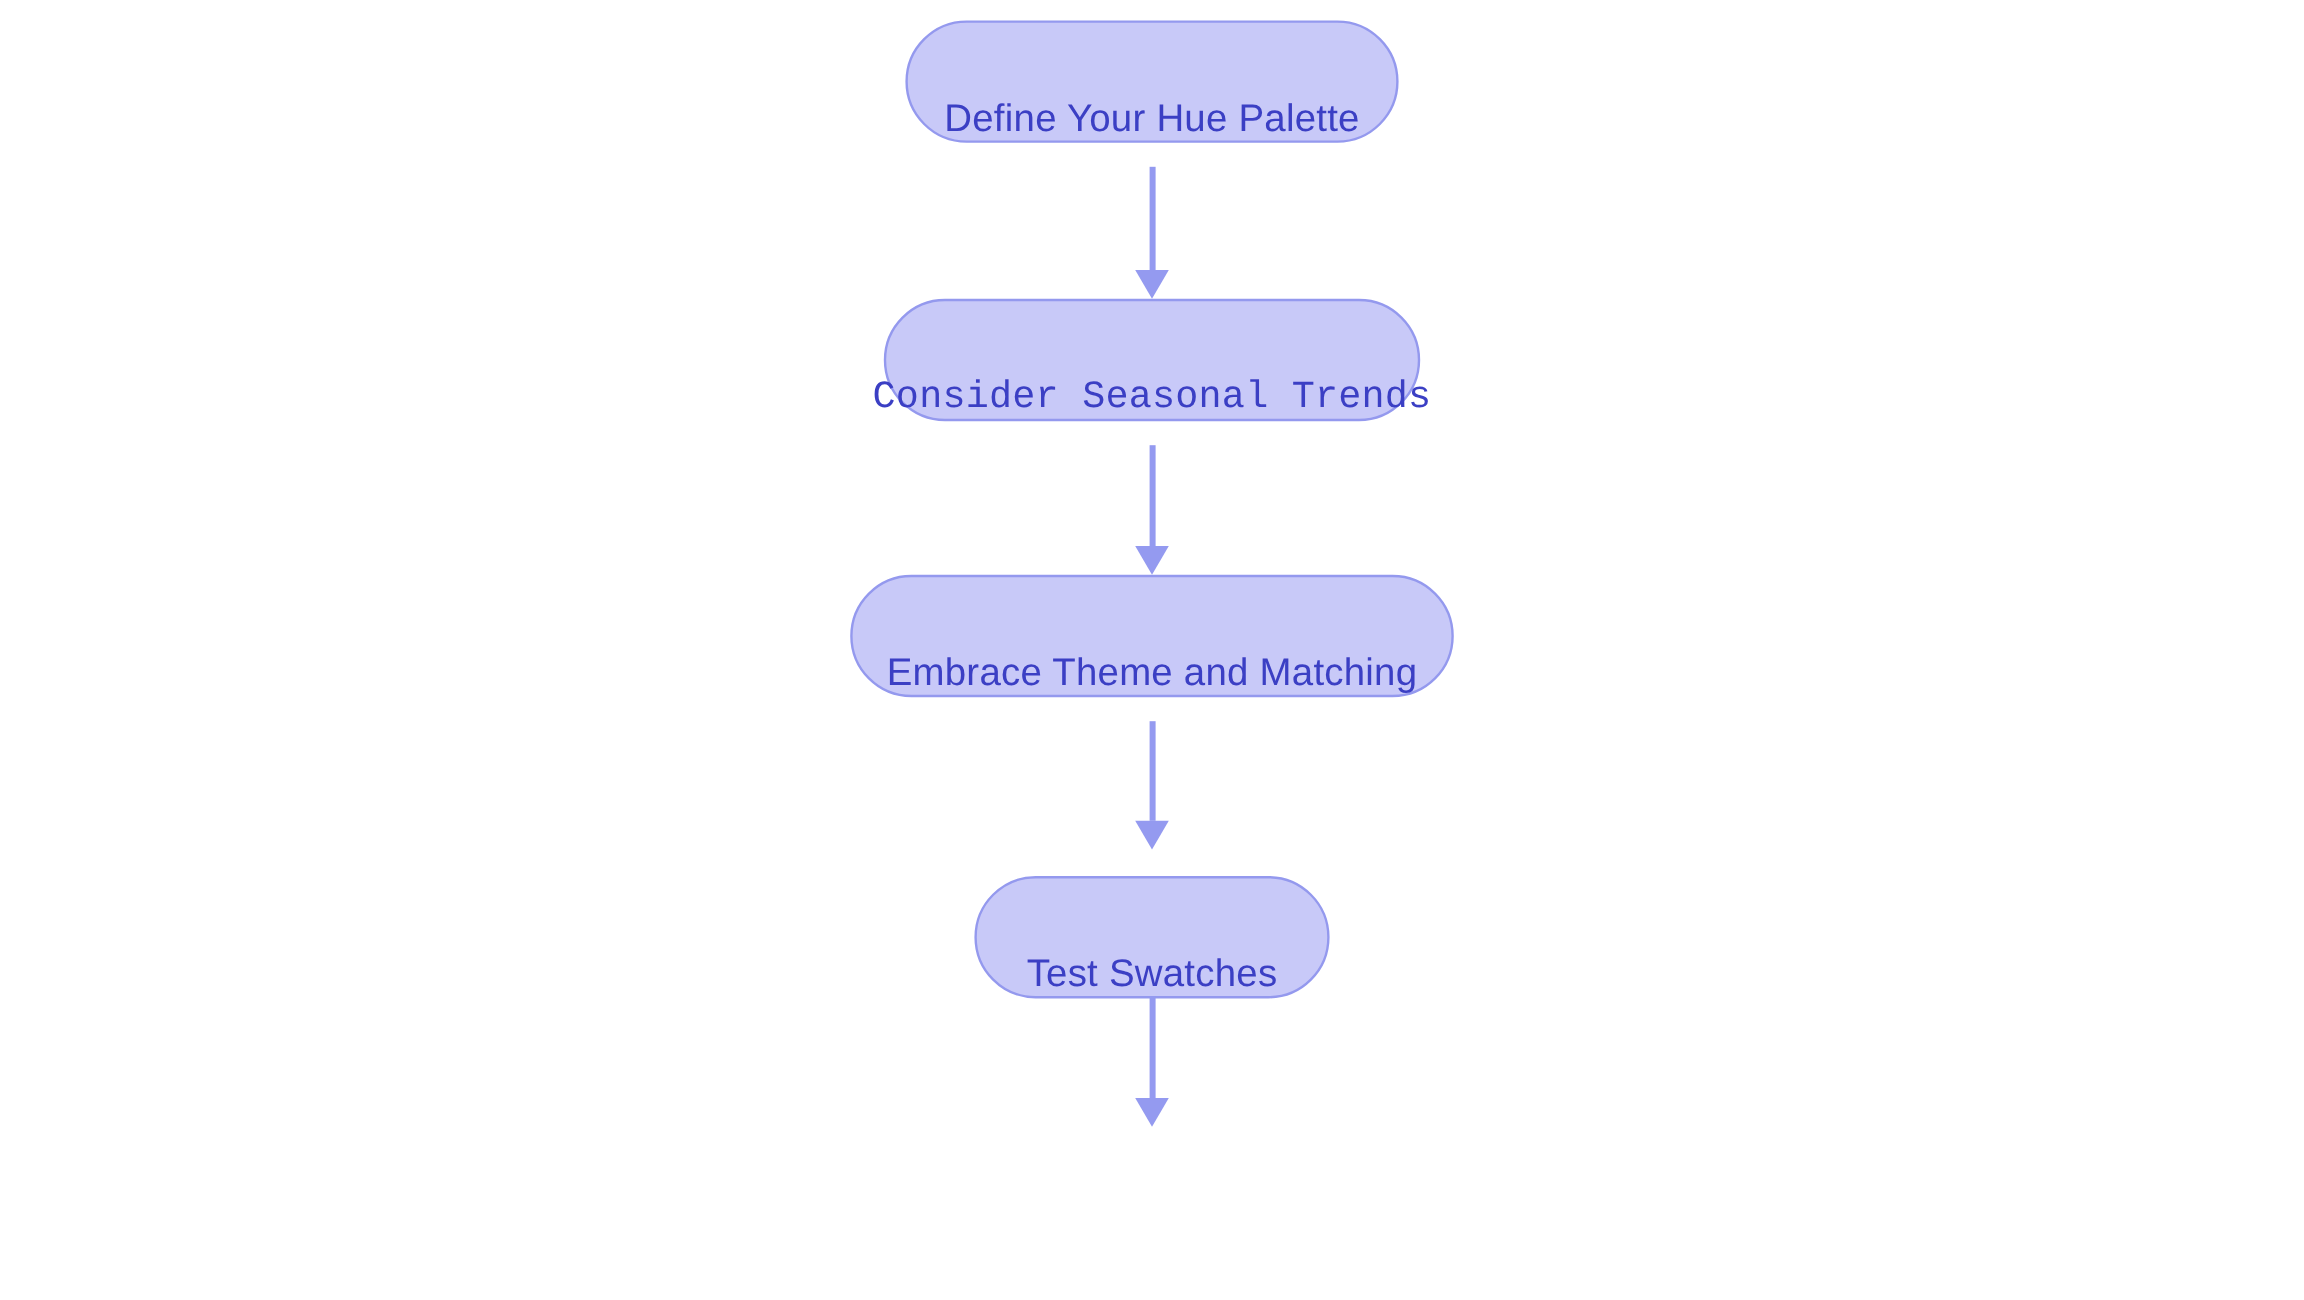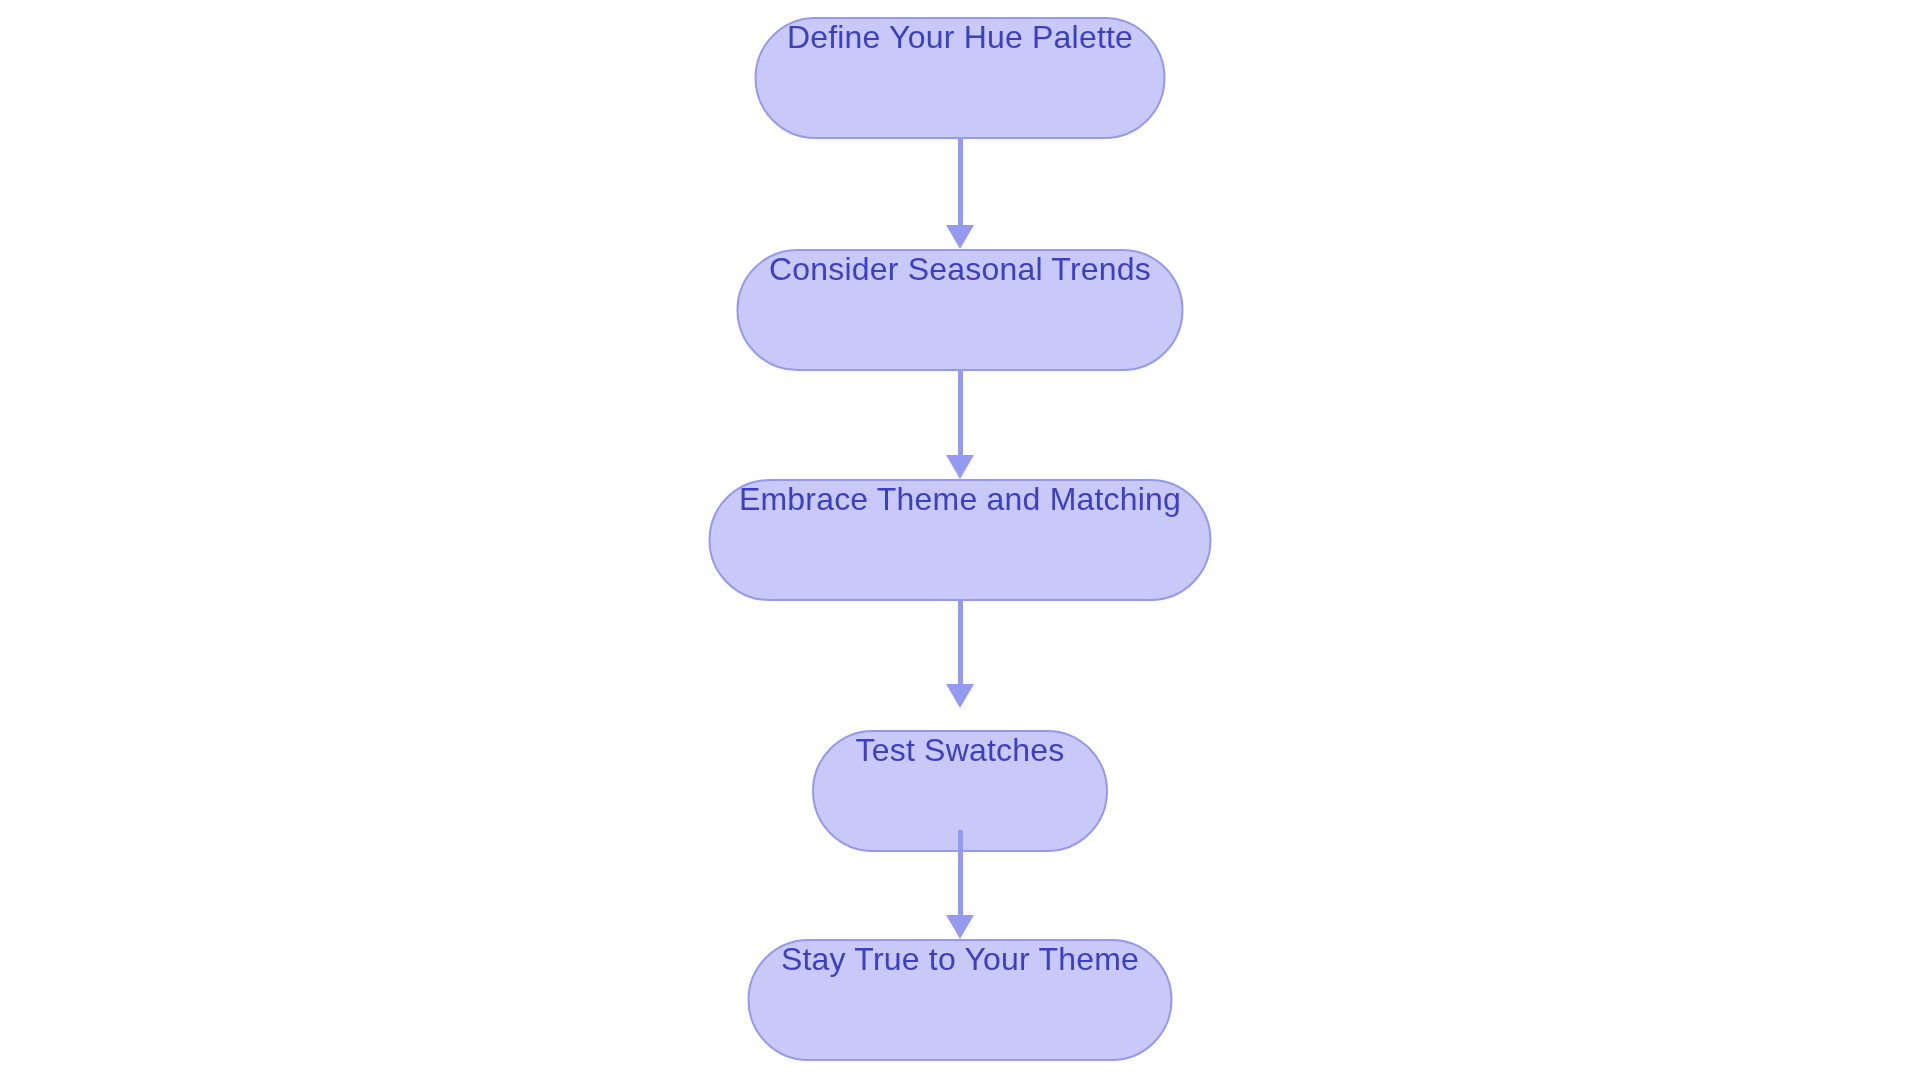--- a/index.html
+++ b/index.html
@@ -21,38 +21,38 @@
   .canvas {
     position: relative;
     width: 1920px;
     height: 1083px;
     background: var(--bg);
   }
   .node {
     position: absolute;
     left: 50%;
     transform: translateX(-50%);
-    height: 122px;
+    height: 102px;
     background: var(--node-fill);
     border: 2px solid var(--node-border);
     border-radius: 61px;
     display: flex;
-    align-items: flex-start;
+    align-items: flex-end;
     justify-content: center;
   }
   .node-label {
     color: var(--text-color);
     font-size: 32px;
     font-weight: 400;
     letter-spacing: 0.2px;
     white-space: nowrap;
     text-align: center;
   }
   .n1 { top: 17px;  width: 411px; }
-  .n2 { top: 249px; width: 447px; }
+  .n2 { top: 249px; width: 447px; font-family: Liberation Mono, monospace; }
   .n3 { top: 479px; width: 503px; }
   .n4 { top: 730px; width: 296px; }
   .n5 { top: 939px; width: 425px; }
 
   .arrow {
     position: absolute;
     left: 50%;
     transform: translateX(-50%);
     width: 28px;
     display: flex;
@@ -111,17 +111,14 @@
 
   <div class="node n4">
     <span class="node-label">Test Swatches</span>
   </div>
 
   <div class="arrow a4">
     <div class="arrow-line"></div>
     <div class="arrow-head"></div>
   </div>
 
-  <div class="node n5">
-    <span class="node-label">Stay True to Your Theme</span>
-  </div>
 
 </div>
 
 </body></html>

